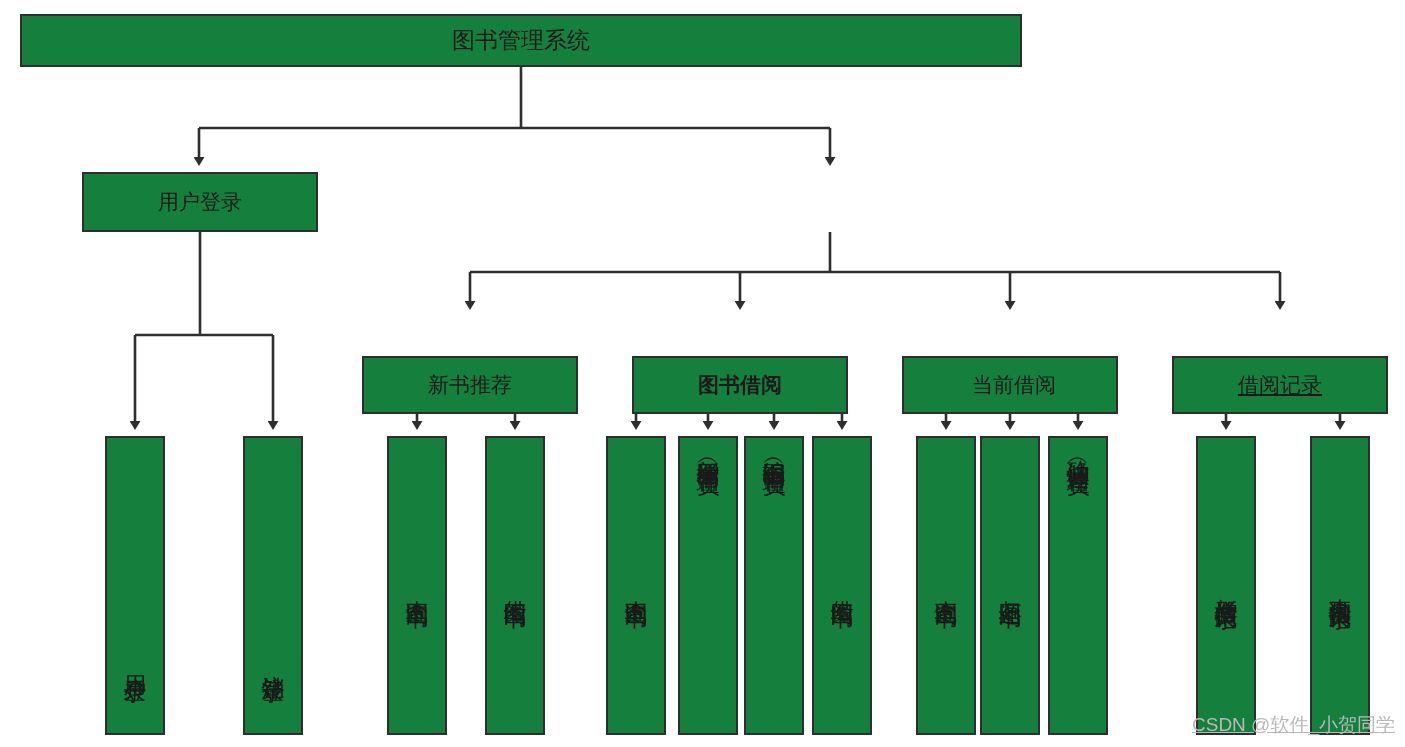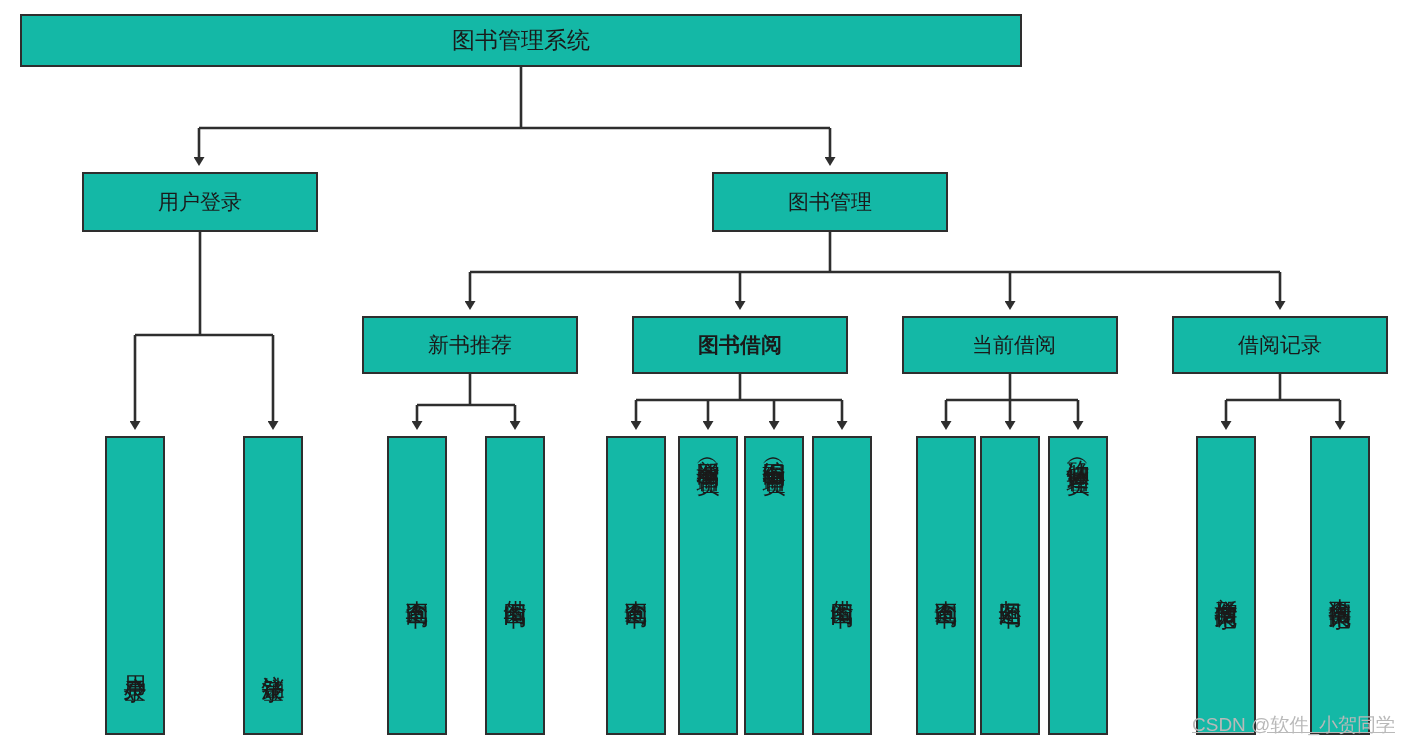--- a/index.html
+++ b/index.html
@@ -20,35 +20,36 @@
     left: 0;
     top: 0;
     width: 1405px;
     height: 747px;
     pointer-events: none;
   }
   .node {
     position: absolute;
     box-sizing: border-box;
     border: 2px solid #2e2e2e;
-    background: #14b8a6;
+    background: #15803d;
     color: #1a1a1a;
     display: flex;
     align-items: center;
     justify-content: center;
     line-height: 1.18;
   }
   .node.root {
     font-size: 23px;
   }
   .node.level2 {
     font-size: 21px;
   }
   .node.level3 {
     font-size: 21px;
+    margin-top: 40px;
   }
   .node.leaf {
     writing-mode: vertical-rl;
     text-orientation: upright;
     font-size: 23px;
     letter-spacing: 2px;
     padding: 6px 0;
   }
   .node.leaf.align-bottom {
     justify-content: flex-end;
@@ -130,34 +131,31 @@
     </g>
   </svg>
 
   <div class="node root" id="node-root" style="left: 20px; top: 14px; width: 1002px; height: 53px;">
     <span class="node-label">图书管理系统</span>
   </div>
 
   <div class="node level2" id="node-l2-0" style="left: 82px; top: 172px; width: 236px; height: 60px;">
     <span class="node-label">用户登录</span>
   </div>
-  <div class="node level2" id="node-l2-1" style="left: 712px; top: 172px; width: 236px; height: 60px;">
-    <span class="node-label">图书管理</span>
-  </div>
 
   <div class="node level3" id="node-l3-0" style="left: 362px; top: 316px; width: 216px; height: 58px;">
     <span class="node-label">新书推荐</span>
   </div>
   <div class="node level3" id="node-l3-1" style="left: 632px; top: 316px; width: 216px; height: 58px; font-weight: bold;">
     <span class="node-label">图书借阅</span>
   </div>
   <div class="node level3" id="node-l3-2" style="left: 902px; top: 316px; width: 216px; height: 58px; padding-left: 8px;">
     <span class="node-label">当前借阅</span>
   </div>
-  <div class="node level3" id="node-l3-3" style="left: 1172px; top: 316px; width: 216px; height: 58px;">
+  <div class="node level3" id="node-l3-3" style="left: 1172px; top: 316px; width: 216px; height: 58px; text-decoration: underline;">
     <span class="node-label">借阅记录</span>
   </div>
 
   <div class="node leaf align-bottom" id="node-leaf-0" style="left: 105px; top: 436px; width: 60px; height: 299px;">
     <span class="node-label">用户登录</span>
   </div>
   <div class="node leaf align-bottom" id="node-leaf-1" style="left: 243px; top: 436px; width: 60px; height: 299px;">
     <span class="node-label">注销登录</span>
   </div>
   <div class="node leaf align-center" id="node-leaf-2" style="left: 387px; top: 436px; width: 60px; height: 299px;">

